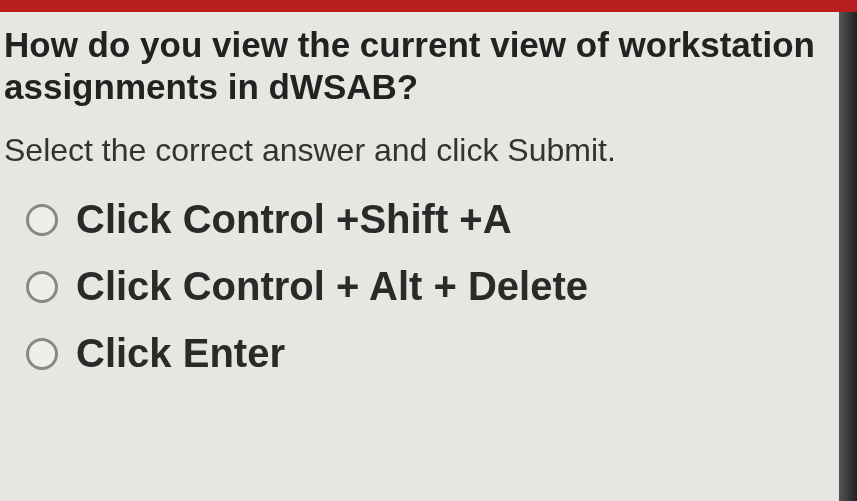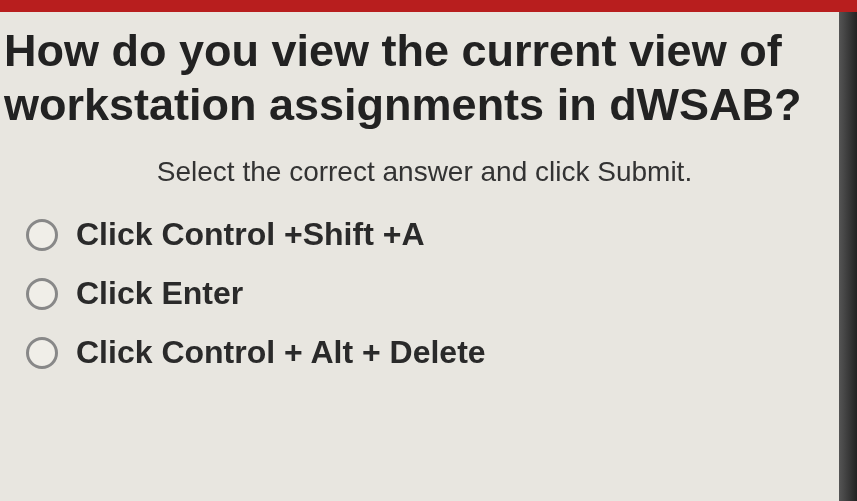--- a/index.html
+++ b/index.html
@@ -14,53 +14,52 @@
     }
     .top-bar {
       height: 12px;
       background: #b81e1e;
       width: 100%;
     }
     .content {
       padding: 12px 12px 0 4px;
     }
     .question {
-      font-size: 45px;
+      font-size: 35px;
       font-weight: bold;
       color: #222;
       line-height: 1.2;
       margin-bottom: 24px;
     }
     .instruction {
-      font-size: 28px;
+      font-size: 32px;
       font-weight: 500;
       color: #333;
       margin-bottom: 28px;
-      text-align: center;
     }
     .options {
       padding-left: 22px;
     }
     .option {
       display: flex;
       align-items: center;
       margin-bottom: 22px;
       cursor: pointer;
     }
     .radio {
       width: 32px;
       height: 32px;
       border: 3px solid #888;
       border-radius: 50%;
       background: #f0eee8;
       flex-shrink: 0;
       margin-right: 18px;
     }
     .option-label {
-      font-size: 32px;
+      font-size: 40px;
       font-weight: bold;
       color: #2a2a2a;
     }
     .right-edge {
       position: absolute;
       right: 0;
       top: 12px;
       bottom: 0;
       width: 18px;
       background: linear-gradient(to right, #555, #222);
@@ -77,25 +76,25 @@
 
   <div class="options">
 
     <div class="option">
       <div class="radio"></div>
       <div class="option-label">Click Control +Shift +A</div>
     </div>
 
     <div class="option">
       <div class="radio"></div>
-      <div class="option-label">Click Enter</div>
+      <div class="option-label">Click Control + Alt + Delete</div>
     </div>
 
     <div class="option">
       <div class="radio"></div>
-      <div class="option-label">Click Control + Alt + Delete</div>
+      <div class="option-label">Click Enter</div>
     </div>
 
 
   </div>
 </div>
 
 <div class="right-edge"></div>
 
 </body></html>

